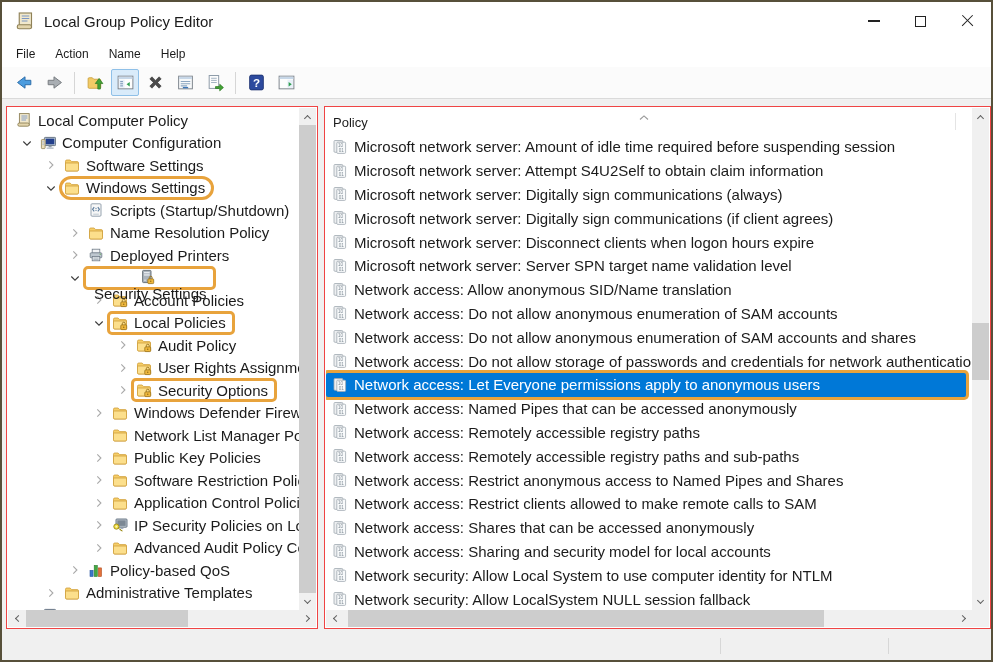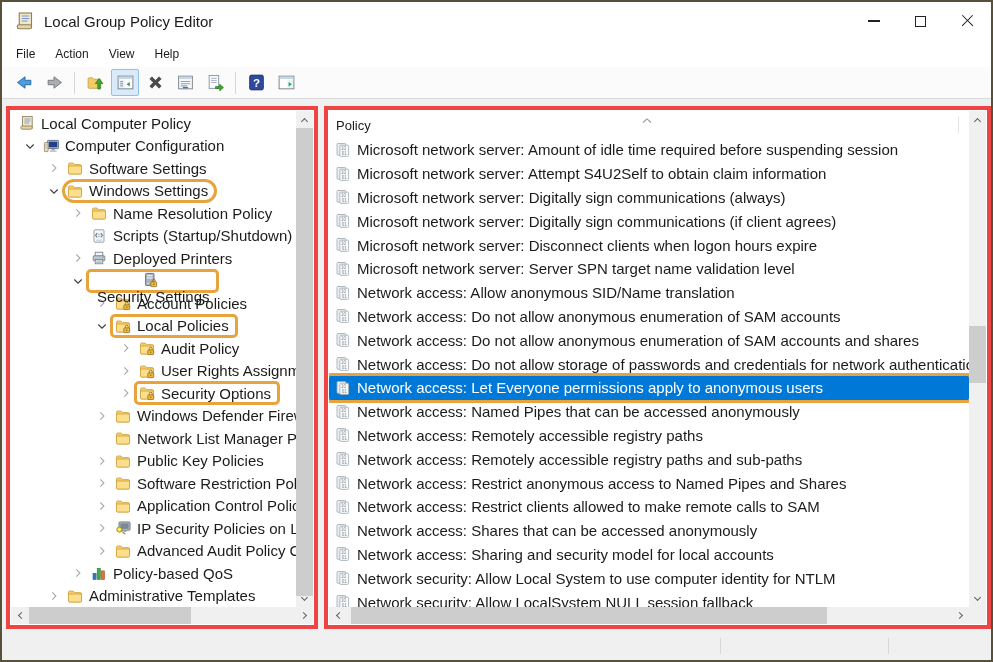--- a/index.html
+++ b/index.html
@@ -26,21 +26,21 @@
   .menubar{position:absolute;top:38px;left:0;right:0;height:27px;display:flex;align-items:center;padding-left:4px;background:#fff;}
   .menu-item{padding:4px 10px;font-size:12px;}
   
   .toolbar{position:absolute;top:65px;left:0;right:0;height:32px;background:#FBFBFB;border-bottom:1px solid #DADADA;display:flex;align-items:center;padding-left:7px;}
   .tb-btn{width:28px;height:27px;margin:0 1px;display:flex;align-items:center;justify-content:center;border:1px solid transparent;border-radius:2px;}
   .tb-btn svg{width:19px;height:19px;display:block;}
   .tb-btn.selected{background:#D9EBFA;border-color:#8FC0E8;}
   .tb-sep{width:1px;height:22px;background:#D6D6D6;margin:0 5px;}
   
   .content{position:absolute;top:97px;left:0;right:0;bottom:28px;background:#F0F0F0;}
-  .panel{position:absolute;top:7px;bottom:3px;background:#fff;border:4px solid #ef4444;}
+  .panel{position:absolute;top:7px;bottom:3px;background:#fff;border:1px solid #ef4444;}
   .panel.tree{left:4px;width:312px;}
   .panel.list{left:322px;width:667px;}
   
   .tree-rows{position:absolute;top:2px;left:0;right:18px;bottom:17px;overflow:hidden;}
   .tree-row{position:relative;height:22.5px;display:flex;align-items:center;white-space:nowrap;font-size:15px;}
   .chev{position:absolute;top:3px;width:16px;height:16px;}
   .chev svg{width:16px;height:16px;display:block;}
   .tree-inner{display:inline-flex;align-items:center;}
   .tree-inner .icon{width:16px;height:16px;flex:none;}
   .tree-inner .icon svg{width:16px;height:16px;display:block;}
@@ -101,21 +101,21 @@
         </div>
       <div class="win-btn">
           <span class="glyph-close"></span>
         </div>
     </div>
   </div>
 
   <div class="menubar" id="menubar">
       <div class="menu-item">File</div>
       <div class="menu-item">Action</div>
-      <div class="menu-item">View</div>
+      <div class="menu-item">Name</div>
       <div class="menu-item">Help</div>
     </div>
 
   <div class="toolbar" id="toolbar">
       <div class="tb-btn">
         <span class="icon">
           <svg viewBox="0 0 18 18">
             <path d="M9.5 3.6v3.3H15v4.2H9.5v3.3L2.4 9z" fill="#4C9CDE" stroke="#2B6CA8" stroke-width="0.9"></path>
           </svg>
         </span>
@@ -256,48 +256,48 @@
               <span class="icon">
                 <svg viewBox="0 0 16 16">
                   <path d="M1.5 4.2c0-.7.5-1.2 1.2-1.2h3.4l1.6 1.6h5.6c.7 0 1.2.5 1.2 1.2v7c0 .7-.5 1.2-1.2 1.2H2.7c-.7 0-1.2-.5-1.2-1.2z" fill="#F6CE68" stroke="#CFA03E" stroke-width="0.8"></path>
                   <path d="M1.5 6h13v6.8c0 .7-.5 1.2-1.2 1.2H2.7c-.7 0-1.2-.5-1.2-1.2z" fill="#FCDF8C" stroke="#CFA03E" stroke-width="0.8"></path>
                 </svg>
               </span>
               <span class="lbl">Windows Settings</span>
             </span>
           </div>
           <div class="tree-row">
-            <span class="chev" style="left: 60px;">
-              <svg viewBox="0 0 16 16">
-                <path d="M6.3 4.4l3.6 3.6-3.6 3.6" fill="none" stroke="#A8A8A8" stroke-width="1.1"></path>
-              </svg>
-            </span>
-            <span class="tree-inner" style="margin-left: 81px;">
-              <span class="icon">
-                <svg viewBox="0 0 16 16">
-                  <path d="M1.5 4.2c0-.7.5-1.2 1.2-1.2h3.4l1.6 1.6h5.6c.7 0 1.2.5 1.2 1.2v7c0 .7-.5 1.2-1.2 1.2H2.7c-.7 0-1.2-.5-1.2-1.2z" fill="#F6CE68" stroke="#CFA03E" stroke-width="0.8"></path>
-                  <path d="M1.5 6h13v6.8c0 .7-.5 1.2-1.2 1.2H2.7c-.7 0-1.2-.5-1.2-1.2z" fill="#FCDF8C" stroke="#CFA03E" stroke-width="0.8"></path>
-                </svg>
-              </span>
-              <span class="lbl">Name Resolution Policy</span>
-            </span>
-          </div>
-          <div class="tree-row">
             <span class="tree-inner" style="margin-left: 81px;">
               <span class="icon">
                 <svg viewBox="0 0 16 16">
                   <rect x="3" y="1.8" width="10" height="12.4" rx="1" fill="#F7F7F7" stroke="#8A98A6" stroke-width="0.9"></rect>
                   <path d="M6.2 5.2 4.6 7.3l1.6 2.1" fill="none" stroke="#5E7E9E" stroke-width="1.1"></path>
                   <path d="M9.8 5.2l1.6 2.1-1.6 2.1" fill="none" stroke="#5E7E9E" stroke-width="1.1"></path>
                   <circle cx="8" cy="6.4" r="0.55" fill="#5E7E9E"></circle>
                   <circle cx="8" cy="8.4" r="0.55" fill="#5E7E9E"></circle>
                   <path d="M5.2 12.2h5.6" stroke="#B9C4CE" stroke-width="0.9"></path>
                 </svg>
               </span>
               <span class="lbl">Scripts (Startup/Shutdown)</span>
+            </span>
+          </div>
+          <div class="tree-row">
+            <span class="chev" style="left: 60px;">
+              <svg viewBox="0 0 16 16">
+                <path d="M6.3 4.4l3.6 3.6-3.6 3.6" fill="none" stroke="#A8A8A8" stroke-width="1.1"></path>
+              </svg>
+            </span>
+            <span class="tree-inner" style="margin-left: 81px;">
+              <span class="icon">
+                <svg viewBox="0 0 16 16">
+                  <path d="M1.5 4.2c0-.7.5-1.2 1.2-1.2h3.4l1.6 1.6h5.6c.7 0 1.2.5 1.2 1.2v7c0 .7-.5 1.2-1.2 1.2H2.7c-.7 0-1.2-.5-1.2-1.2z" fill="#F6CE68" stroke="#CFA03E" stroke-width="0.8"></path>
+                  <path d="M1.5 6h13v6.8c0 .7-.5 1.2-1.2 1.2H2.7c-.7 0-1.2-.5-1.2-1.2z" fill="#FCDF8C" stroke="#CFA03E" stroke-width="0.8"></path>
+                </svg>
+              </span>
+              <span class="lbl">Name Resolution Policy</span>
             </span>
           </div>
           <div class="tree-row">
             <span class="chev" style="left: 60px;">
               <svg viewBox="0 0 16 16">
                 <path d="M6.3 4.4l3.6 3.6-3.6 3.6" fill="none" stroke="#A8A8A8" stroke-width="1.1"></path>
               </svg>
             </span>
             <span class="tree-inner" style="margin-left: 81px;">
               <span class="icon">

